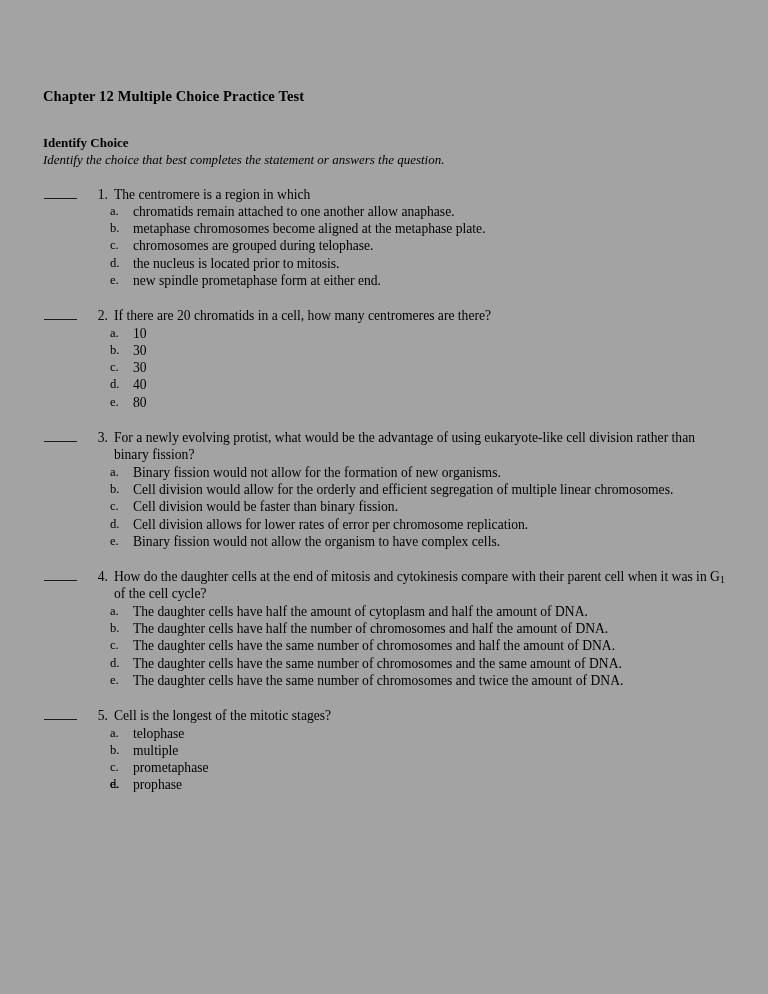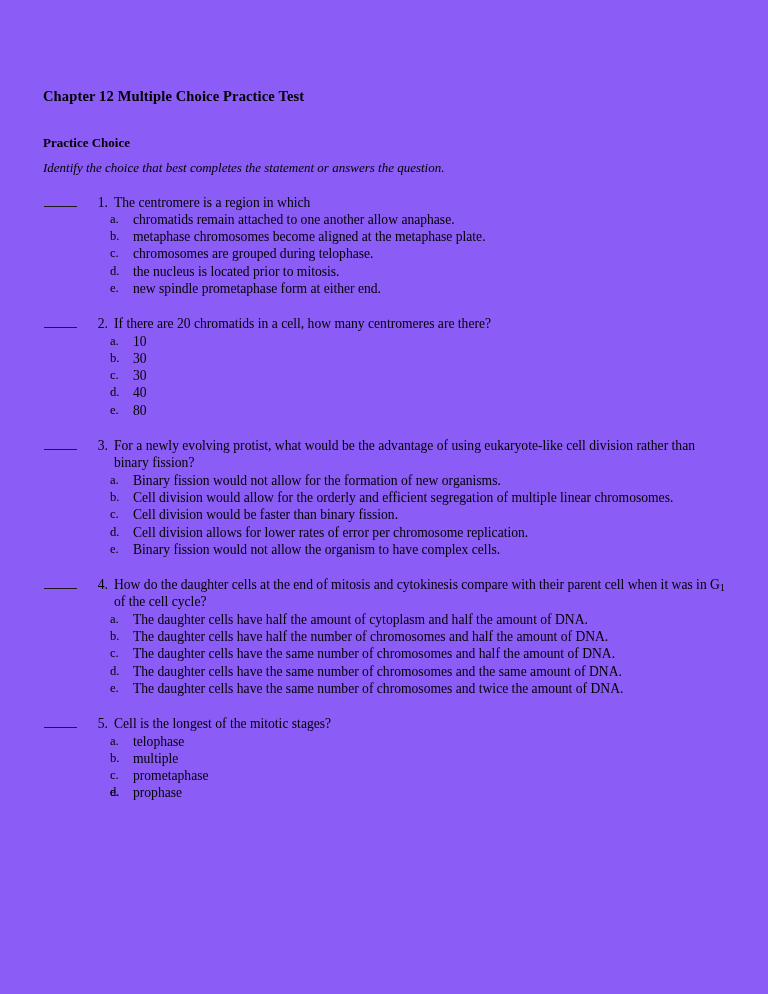--- a/index.html
+++ b/index.html
@@ -13,21 +13,21 @@
     position: relative;
     font-family: "Liberation Serif", "DejaVu Serif", serif;
     color: #000000;
     -webkit-font-smoothing: antialiased;
   }
   .page {
     position: absolute;
     left: 0; top: 0;
     width: 768px;
     height: 994px;
-    background: #8b5cf6;
+    background: #a3a3a3;
     overflow: hidden;
   }
   .content {
     position: absolute;
     left: 43px;
     top: 88px;
     width: 682px;
   }
 
   .doc-title {
@@ -42,21 +42,21 @@
     font-size: 13px;
     font-weight: bold;
     line-height: 16px;
     margin-top: 30px;
   }
 
   .instruction {
     font-size: 13px;
     font-style: italic;
     line-height: 16.5px;
-    margin-top: 9px;
+    margin-top: 1px;
   }
 
   .questions {
     margin-top: 17px;
   }
 
   .question-block {
     position: relative;
     margin-bottom: 18px;
   }
@@ -123,21 +123,21 @@
   }
 </style>
 </head>
 <body>
 
 <div class="page">
   <div class="content">
 
     <div class="doc-title">Chapter 12 Multiple Choice Practice Test</div>
 
-    <div class="section-head">Practice Choice</div>
+    <div class="section-head">Identify Choice</div>
 
     <div class="instruction">Identify the choice that best completes the statement or answers the question.</div>
 
     <div class="questions" id="questions-container">
         <div class="question-block">
           <div class="answer-blank"></div>
           <div class="q-row">
             <span class="q-num">1.</span>
             <span class="q-text">The centromere is a region in which</span>
           </div>

